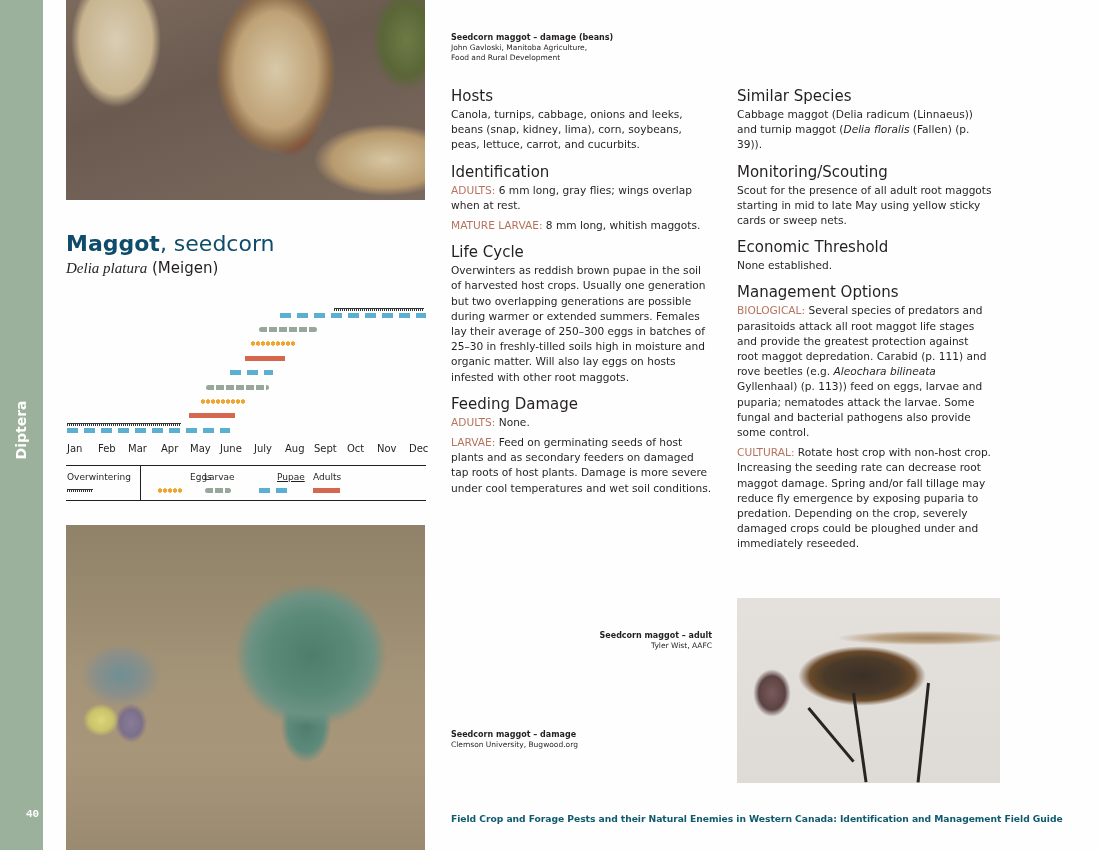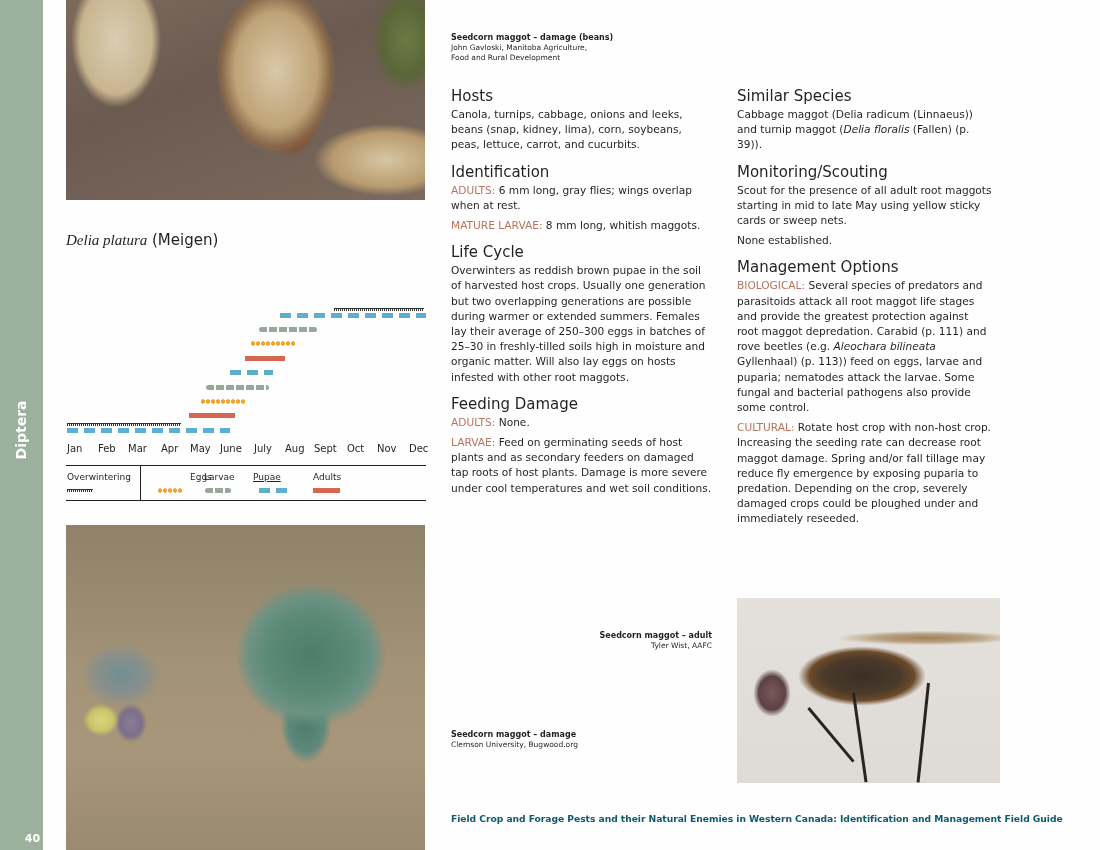--- a/index.html
+++ b/index.html
@@ -2,21 +2,21 @@
 <html><head>
   <meta charset="utf-8">
   <style>
     * { box-sizing: border-box; margin: 0; padding: 0; }
     html, body { width: 1100px; height: 850px; overflow: hidden; background: #fefefe; }
     body { position: relative; font-family: "DejaVu Sans", sans-serif; color: #231f20; }
 
     .side-strip { position: absolute; left: 0; top: 0; width: 43px; height: 850px; background: #9bb19b; }
     .side-label { position: absolute; left: 6px; top: 395px; width: 30px; height: 70px; }
     .side-label span { position: absolute; left: 50%; top: 50%; transform: translate(-50%,-50%) rotate(-90deg); color: #fff; font-weight: bold; font-size: 14px; white-space: nowrap; font-family: "DejaVu Sans", sans-serif; }
-    .page-num { position: absolute; left: 0; top: 832px; width: 65px; text-align: center; color: #fff; font-size: 11px; font-weight: bold; }
+    .page-num { position: absolute; left: 0; top: 808px; width: 65px; text-align: center; color: #fff; font-size: 11px; font-weight: bold; font-family: Liberation Mono, monospace; }
 
     .photo { position: absolute; overflow: hidden; }
     .photo-beans { left: 66px; top: 0; width: 359px; height: 200px;
       background:
         radial-gradient(ellipse 60px 90px at 50px 40px, #d9cdb3 0%, #c8b48f 60%, transparent 75%),
         radial-gradient(ellipse 75px 105px at 210px 70px, #d8c9a8 0%, #bfa277 55%, #8a6a4a 72%, transparent 80%),
         radial-gradient(ellipse 20px 35px at 235px 75px, #f2e6cc 0%, #e5d4b0 70%, transparent 90%),
         radial-gradient(ellipse 35px 55px at 225px 110px, #6a3220 0%, #8b4a2c 60%, transparent 85%),
         radial-gradient(ellipse 90px 45px at 320px 160px, #d6c6a2 0%, #b89a6e 60%, transparent 80%),
         radial-gradient(ellipse 40px 60px at 340px 40px, #6e7a45 0%, #5a6637 60%, transparent 85%),
@@ -81,20 +81,21 @@
 
 <div class="side-strip"></div>
 <div class="side-label">
   <span>Diptera</span>
 </div>
 <div class="page-num">40</div>
 
 <div class="photo photo-beans"></div>
 
 <div class="title-block">
+  <div class="title"><b>Maggot</b><span class="light">, seedcorn</span></div>
   <div class="sci"><i>Delia platura</i><span> (Meigen)</span></div>
 </div>
 
 <div class="chart">
 
   <div class="bar seg-over" style="left:268px; top:8px; width:90px;"></div>
   <div class="bar seg-pupae" style="left:214px; top:13px; width:146px;"></div>
   <div class="bar seg-larvae" style="left:193px; top:27px; width:58px;"></div>
   <div class="bar seg-eggs" style="left:185px; top:41px; width:45px;"></div>
   <div class="bar seg-adults" style="left:179px; top:56px; width:40px;"></div>
@@ -124,21 +125,21 @@
 
   <span class="legend-label" style="left:1px;">Overwintering</span>
   <div class="legend-swatch seg-over" style="left:1px; top:189px; width:26px; height:3px;"></div>
 
   <span class="legend-label" style="left:92px;padding-left:32px;">Eggs</span>
   <div class="legend-swatch seg-eggs" style="left:92px; width:25px;"></div>
 
   <span class="legend-label" style="left:138px;">Larvae</span>
   <div class="legend-swatch seg-larvae" style="left:139px; width:26px;"></div>
 
-  <span class="legend-label" style="left:187px;text-decoration:underline;">Pupae</span>
+  <span class="legend-label" style="left:211px;text-decoration:underline;">Pupae</span>
   <div class="legend-swatch seg-pupae" style="left:193px; width:28px;"></div>
 
   <span class="legend-label" style="left:247px;">Adults</span>
   <div class="legend-swatch seg-adults" style="left:247px; width:27px;"></div>
 </div>
 
 <div class="photo photo-cabbage"></div>
 
 <div class="caption" style="left:451px; top:33px;">
   <div class="cap-title">Seedcorn maggot – damage (beans)</div>
@@ -162,20 +163,21 @@
   <p><span class="lbl">LARVAE:</span><span> Feed on germinating seeds of host plants and as secondary feeders on damaged tap roots of host plants. Damage is more severe under cool temperatures and wet soil conditions.</span></p>
 </div>
 
 <div class="col" style="left:737px; top:86px; width:255px;">
   <h2>Similar Species</h2>
   <p><span>Cabbage maggot (Delia radicum (Linnaeus)) and turnip maggot (</span><i>Delia floralis</i><span> (Fallen) (p. 39)).</span></p>
 
   <h2>Monitoring/Scouting</h2>
   <p>Scout for the presence of all adult root maggots starting in mid to late May using yellow sticky cards or sweep nets.</p>
 
+  <h2>Economic Threshold</h2>
   <p>None established.</p>
 
   <h2>Management Options</h2>
   <p><span class="lbl">BIOLOGICAL:</span><span> Several species of predators and parasitoids attack all root maggot life stages and provide the greatest protection against root maggot depredation. Carabid (p. 111) and rove beetles (e.g. </span><i>Aleochara bilineata</i><span> Gyllenhaal) (p. 113)) feed on eggs, larvae and puparia; nematodes attack the larvae. Some fungal and bacterial pathogens also provide some control.</span></p>
   <p><span class="lbl">CULTURAL:</span><span> Rotate host crop with non-host crop. Increasing the seeding rate can decrease root maggot damage. Spring and/or fall tillage may reduce fly emergence by exposing puparia to predation. Depending on the crop, severely damaged crops could be ploughed under and immediately reseeded.</span></p>
 </div>
 
 <div class="caption right" style="left:560px; top:631px; width:152px;">
   <div class="cap-title">Seedcorn maggot – adult</div>
   <div>Tyler Wist, AAFC</div>

